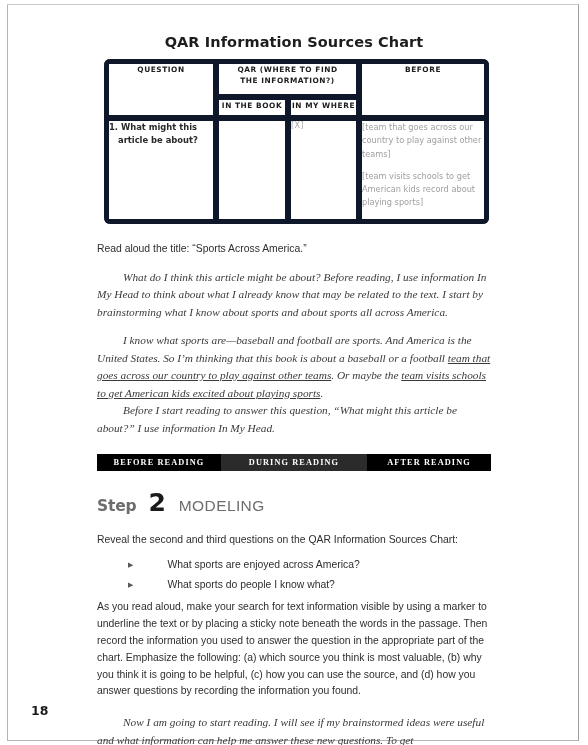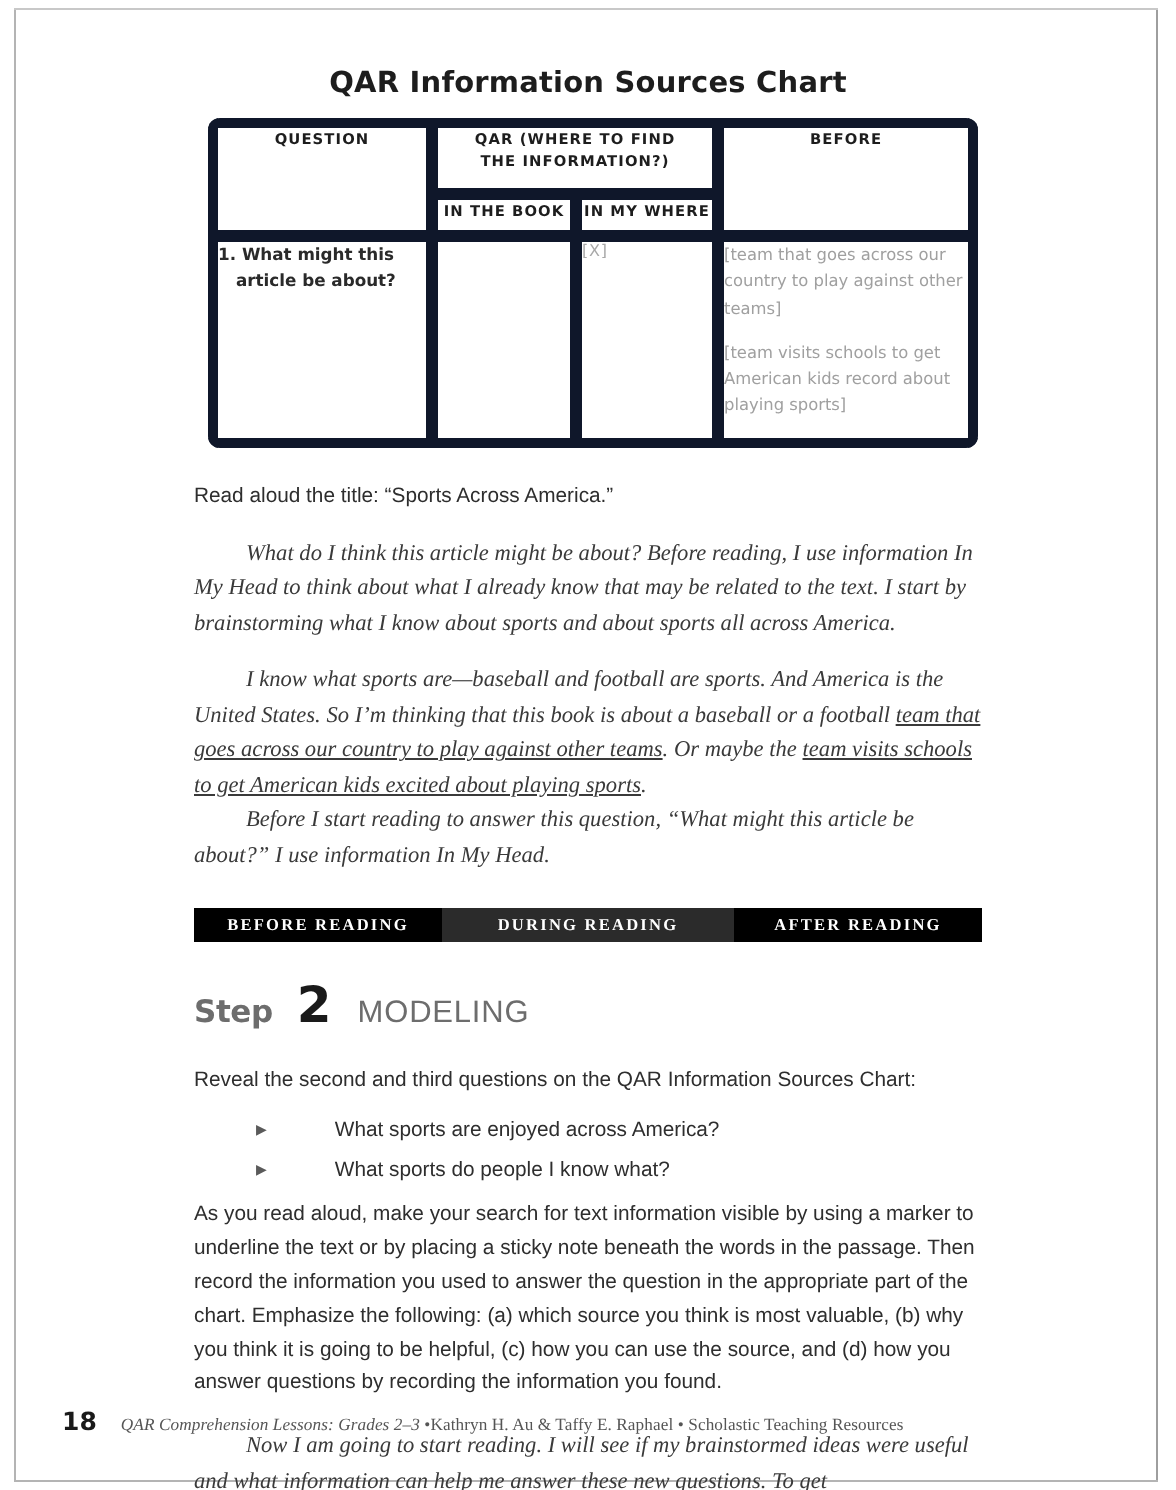--- a/index.html
+++ b/index.html
@@ -330,16 +330,15 @@
     </ul>
 
     <p class="para body-block">As you read aloud, make your search for text information visible by using a marker to underline the text or by placing a sticky note beneath the words in the passage. Then record the information you used to answer the question in the appropriate part of the chart. Emphasize the following: (a) which source you think is most valuable, (b) why you think it is going to be helpful, (c) how you can use the source, and (d) how you answer questions by recording the information you found.</p>
 
     <p class="quote closing">Now I am going to start reading. I will see if my brainstormed ideas were useful and what information can help me answer these new questions. To get</p>
 
   </div>
 
   <div class="footer">
     <span class="folio">18</span>
-    <span class="credit"><span>QAR Comprehension Lessons: Grades 2–3</span>&nbsp;<span class="sep">•</span><span class="rm">Kathryn H. Au &amp; Taffy E. Raphael</span>&nbsp;<span class="sep">•</span>&nbsp;<span class="rm">Scholastic Teaching Resources</span></span>
   </div>
 
 </div>
 
 </body></html>

